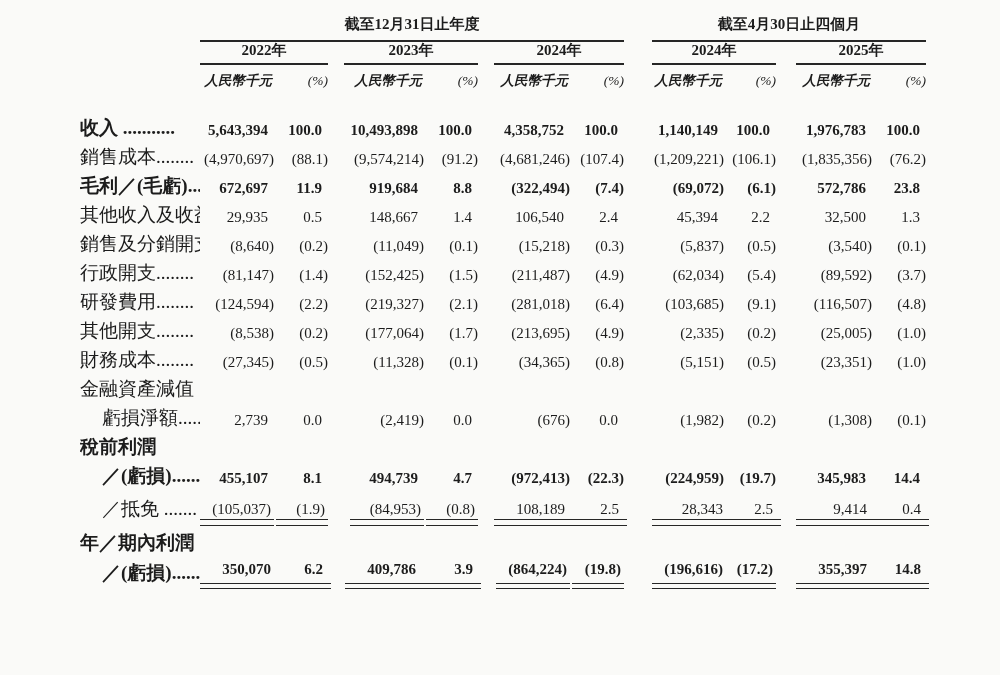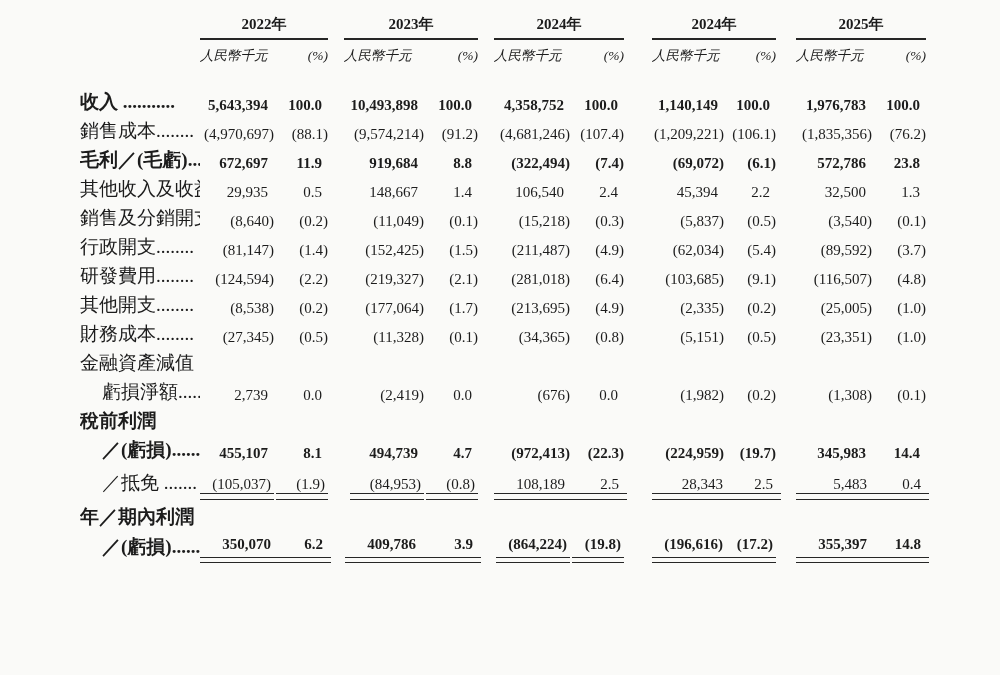--- a/index.html
+++ b/index.html
@@ -18,21 +18,21 @@
   
   tr.h1 td.grp {
     text-align:center; font-weight:bold; font-size:15px;
     border-bottom:2px solid #262626; padding-bottom:7px;
   }
   tr.h2 td.yr {
     text-align:center; font-weight:bold; font-size:15px;
     border-bottom:2px solid #262626; padding:0 0 5px 0;
   }
   tr.h3 td { font-style:italic; font-size:13.5px; padding-top:9px; }
-  tr.h3 td.un { text-align:left; padding-right:2px; }
+  tr.h3 td.un { text-align:right; padding-right:2px;font-weight:bold; }
   tr.h3 td.pn { text-align:right; }
   tr.h4 td { font-style:italic; font-size:13.5px; text-align:center; padding-top:3px; }
 
   
   tbody td { height:29px; }
   tbody tr.first td { height:50px; }
   tbody tr.tall td { height:33px; }
   tbody tr.sp td { height:35px;font-family:Liberation Mono, monospace; }
   td.lbl { font-size:19px; white-space:nowrap; overflow:hidden; }
   td.lbl.ind { padding-left:22px; }
@@ -68,20 +68,26 @@
       <col style="width:76px">
         <col style="width:54px">
         <col style="width:28px">
       <col style="width:72px">
         <col style="width:52px">
         <col style="width:20px">
       <col style="width:76px">
         <col style="width:54px">
     </colgroup>
     <thead>
+      <tr class="h1">
+        <td class="lbl"></td>
+        <td class="grp" colspan="8">截至12月31日止年度</td>
+        <td class="gap"></td>
+        <td class="grp" colspan="5">截至4月30日止四個月</td>
+      </tr>
       <tr class="h2">
         <td></td>
         <td class="yr" colspan="2">2022年</td>
         <td class="gap"></td>
         <td class="yr" colspan="2">2023年</td>
         <td class="gap"></td>
         <td class="yr" colspan="2">2024年</td>
         <td class="gap"></td>
         <td class="yr" colspan="2">2024年</td>
         <td class="gap"></td>
@@ -308,21 +314,21 @@
           <td class="gap"></td>
           <td class="num"><span class="v u u1 nw">(84,953)</span></td>
           <td class="pct"><span class="v u u1 pw">(0.8)</span></td>
           <td class="gap"></td>
           <td class="num"><span class="v np u u1 nw">108,189</span></td>
           <td class="pct"><span class="v np u u1 pw">2.5</span></td>
           <td class="gap"></td>
           <td class="num"><span class="v np u u1 nw">28,343</span></td>
           <td class="pct"><span class="v np u u1 pw">2.5</span></td>
           <td class="gap"></td>
-          <td class="num"><span class="v np u u1 nw">5,483</span></td>
+          <td class="num"><span class="v np u u1 nw">9,414</span></td>
           <td class="pct"><span class="v np u u1 pw">0.4</span></td>
         </tr>
         <tr class="dr bold sp">
           <td class="lbl">年／期內利潤</td>
           <td colspan="14"></td>
         </tr>
         <tr class="dr bold">
           <td class="lbl ind">／(虧損)......</td>
           <td class="num"><span class="v np u u2 nw">350,070</span></td>
           <td class="pct"><span class="v np u u2 pw">6.2</span></td>

